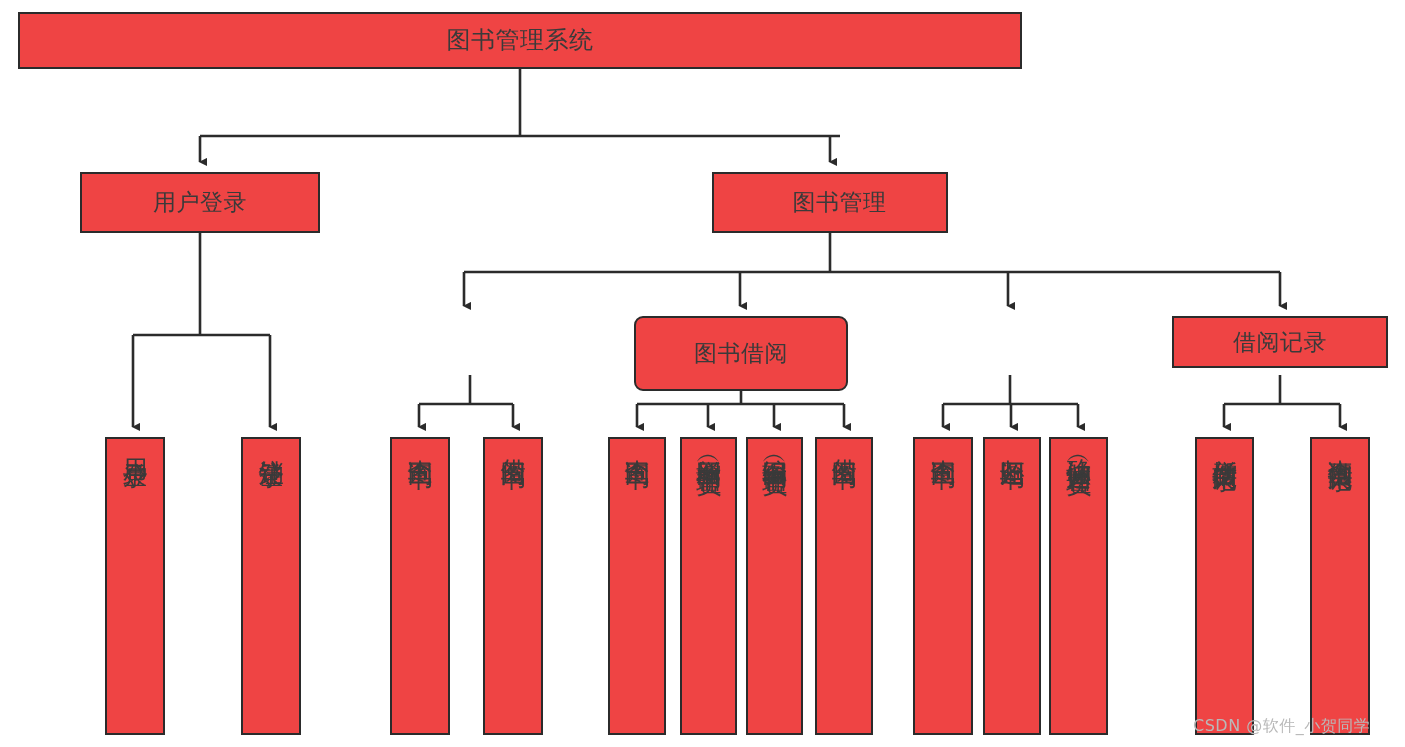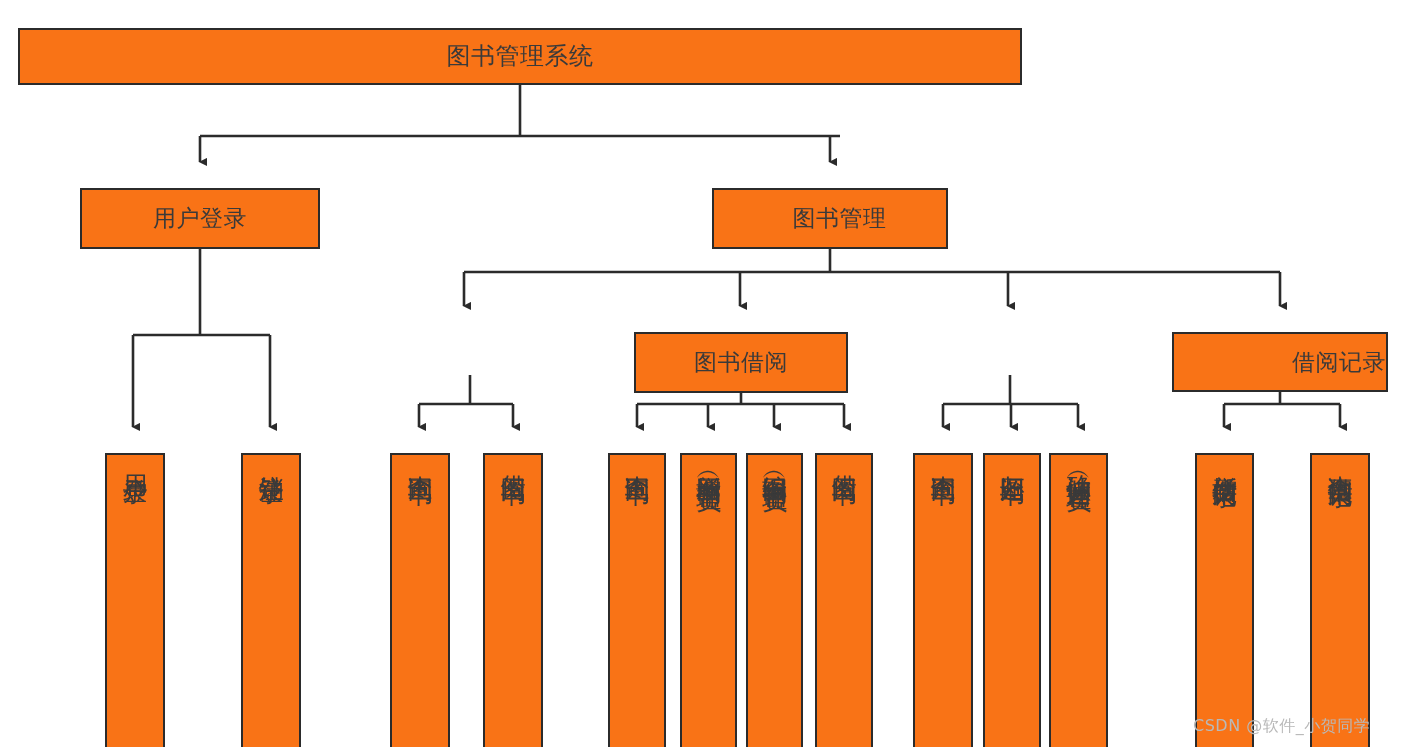--- a/index.html
+++ b/index.html
@@ -22,26 +22,25 @@
     left: 0;
     top: 0;
     width: 1405px;
     height: 747px;
     pointer-events: none;
   }
   .node {
     position: absolute;
     box-sizing: border-box;
     border: 2.5px solid #2b2b2b;
-    background: #f97316;
+    background: #ef4444;
     display: flex;
     align-items: center;
     justify-content: center;
     color: #3a3a3a;
-    margin-top: 16px;
   }
   .node .label {
     display: block;
     text-align: center;
     line-height: 1.22;
     letter-spacing: 0.5px;
     color: #3a3a3a;
   }
   .node.horiz .label {
     writing-mode: horizontal-tb;
@@ -131,24 +130,24 @@
     <span class="label">图书管理系统</span>
   </div>
 
   <div class="node horiz" style="left:80px; top:172px; width:240px; height:61px;">
     <span class="label">用户登录</span>
   </div>
   <div class="node horiz" style="left:712px; top:172px; width:236px; height:61px;padding-left:19px;">
     <span class="label">图书管理</span>
   </div>
 
-  <div class="node horiz" style="left:634px; top:316px; width:214px; height:61px;">
+  <div class="node horiz" style="left:634px; top:316px; width:214px; height:75px;border-radius:9px;">
     <span class="label">图书借阅</span>
   </div>
-  <div class="node horiz" style="left:1172px; top:316px; width:216px; height:60px;justify-content:flex-end;">
+  <div class="node horiz" style="left:1172px; top:316px; width:216px; height:52px;">
     <span class="label">借阅记录</span>
   </div>
 
   <div class="node vert" style="left:105px; top:437px; width:60px; height:298px;">
     <span class="label">用户登录</span>
   </div>
   <div class="node vert" style="left:241px; top:437px; width:60px; height:298px;">
     <span class="label">注销登录</span>
   </div>
   <div class="node vert" style="left:390px; top:437px; width:60px; height:298px;">

